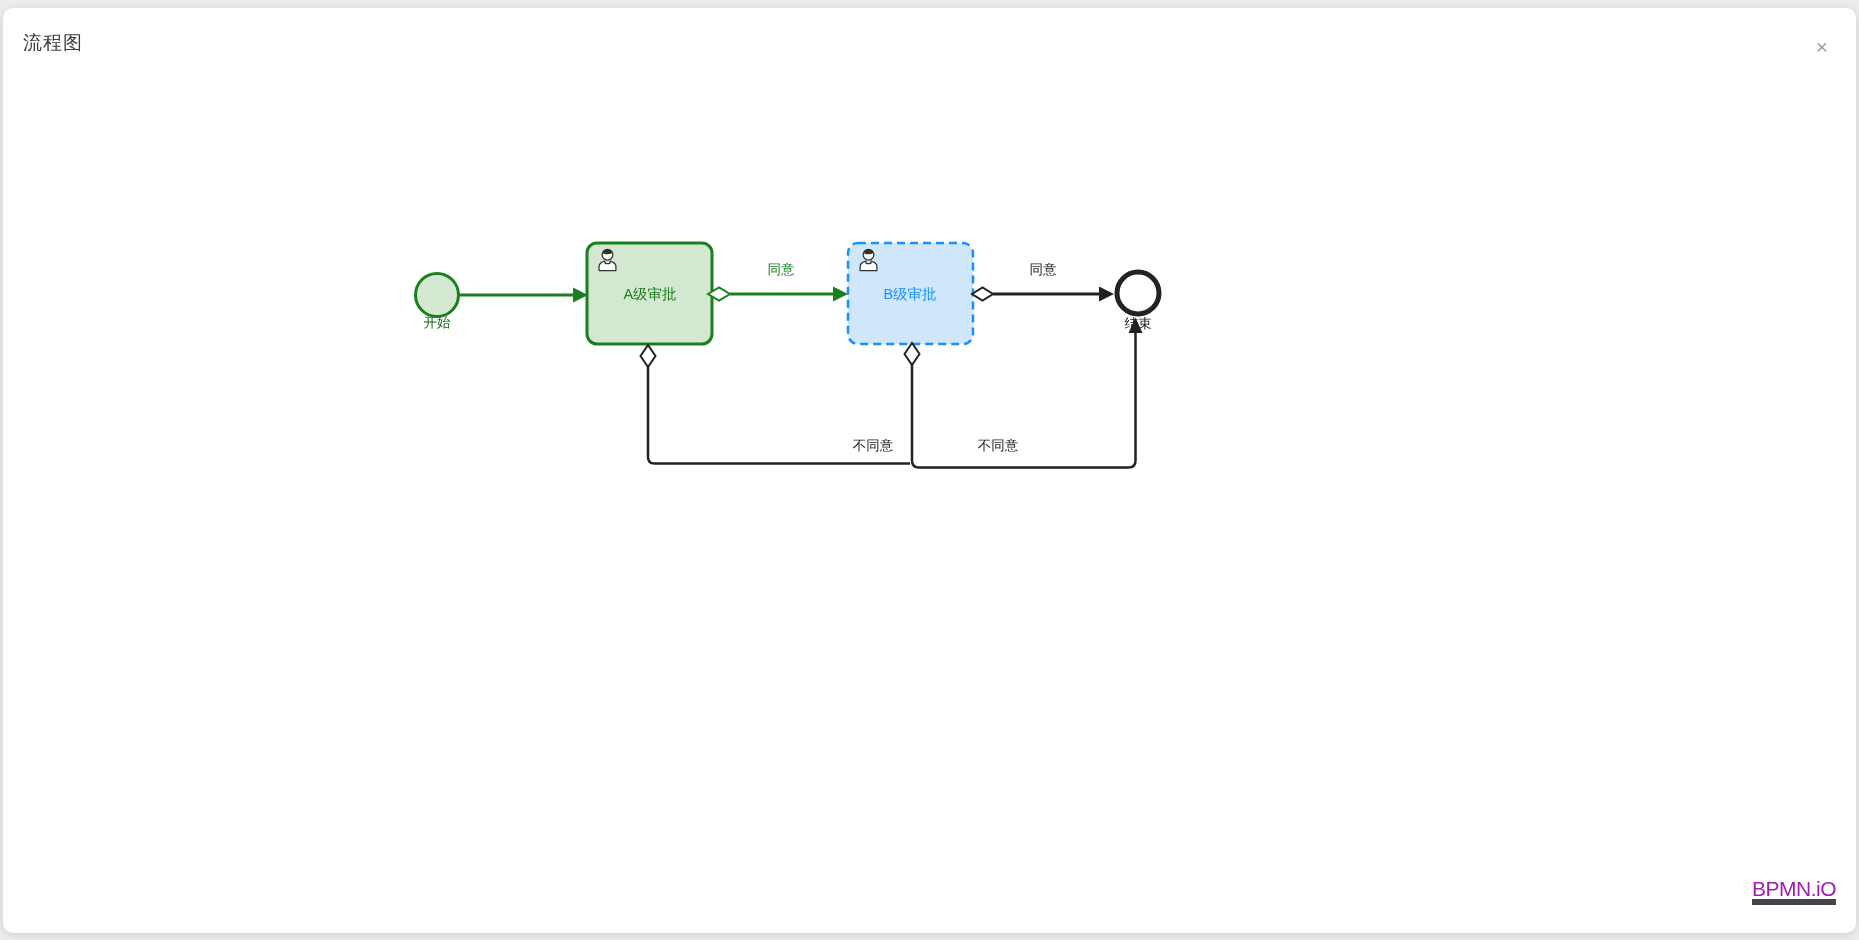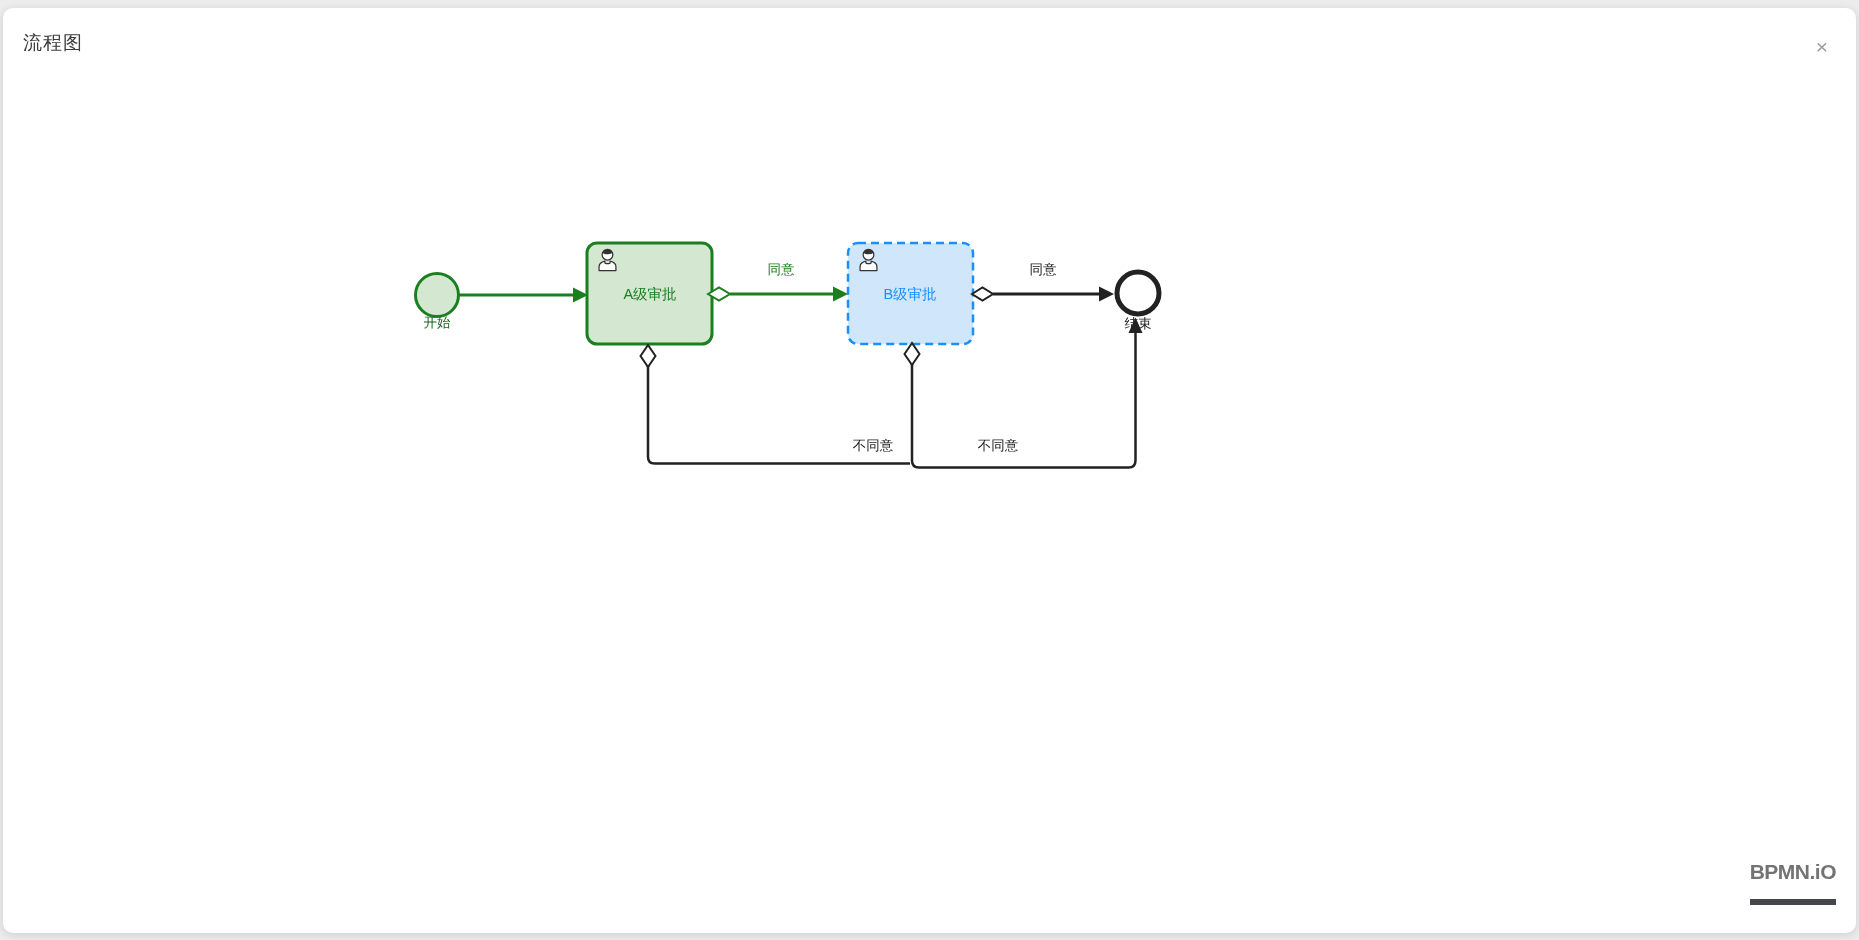--- a/index.html
+++ b/index.html
@@ -22,24 +22,24 @@
     position:absolute;top:26px;right:22px;width:24px;height:24px;
     display:flex;align-items:center;justify-content:center;
     font-size:21px;color:#9b9b9b;cursor:pointer;line-height:1;
     background:none;border:none;padding:0;
   }
   .canvas{
     position:absolute;left:0;top:0;width:1853px;height:925px;
   }
   .bpmn-logo{
     position:absolute;right:20px;bottom:28px;
-    font-weight:bold;font-size:21px;letter-spacing:-0.5px;
-    color:#737373;
+    font-weight:normal;font-size:21px;letter-spacing:-0.5px;
+    color:#a21caf;
     border-bottom:6px solid #43474b;
-    padding-bottom:17px;line-height:1;
+    padding-bottom:0;line-height:1;
     text-decoration:none;
   }
   svg text{font-family:"Liberation Sans","DejaVu Sans",sans-serif;}
 </style>
 </head>
 <body>
 
 <div class="modal">
   <div class="modal-title">流程图</div>
   <button class="close-btn">×</button>

